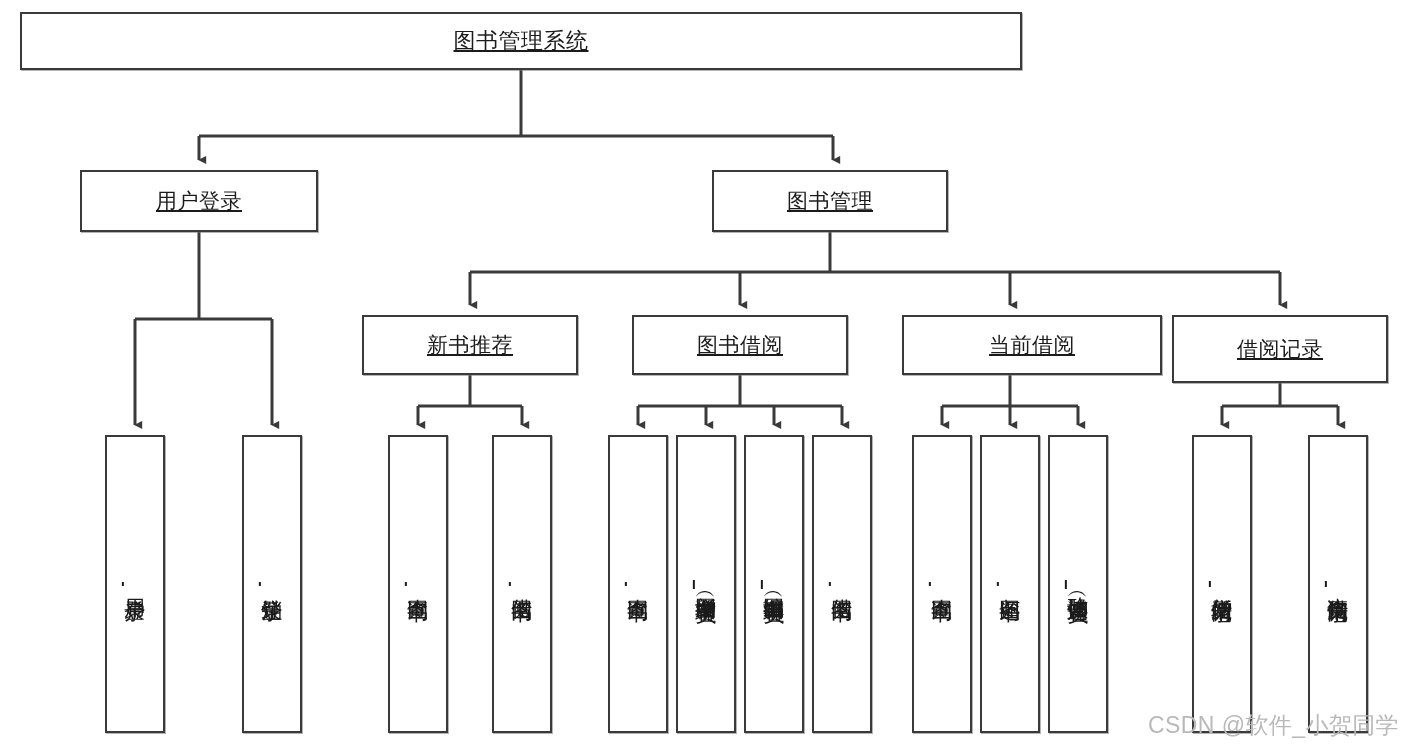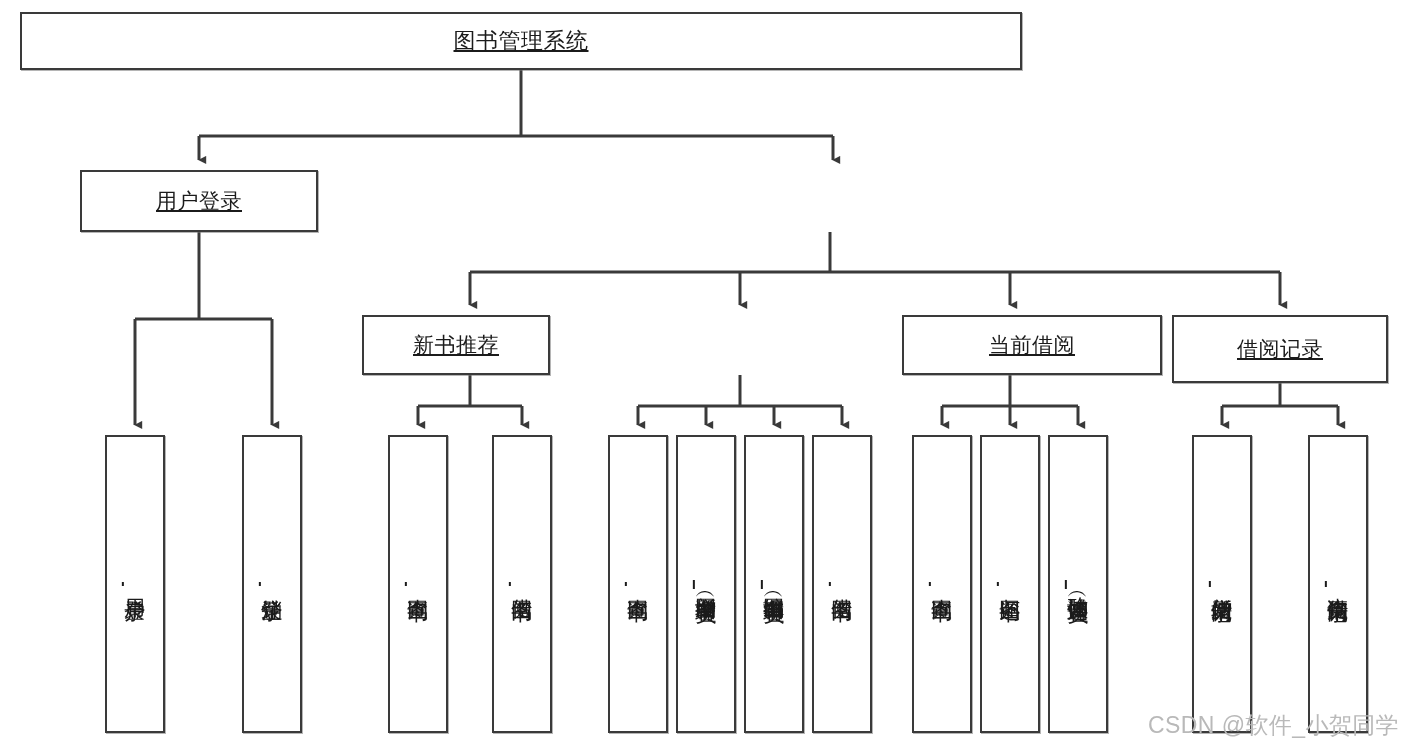--- a/index.html
+++ b/index.html
@@ -135,25 +135,31 @@
   </svg>
 
   <div class="node horiz root" style="left:20px; top:12px; width:1002px; height:58px;">
     <span class="node-label">图书管理系统</span>
   </div>
 
   <div class="node horiz" style="left:80px; top:170px; width:238px; height:62px;">
     <span class="node-label">用户登录</span>
   </div>
 
-
-  <div class="node horiz" style="left:362px; top:315px; width:188px; height:60px;">
+  <div class="node horiz" style="left:712px; top:170px; width:236px; height:62px;">
+    <span class="node-label">图书管理</span>
+  </div>
+
+  <div class="node horiz" style="left:362px; top:315px; width:216px; height:60px;">
     <span class="node-label">新书推荐</span>
   </div>
 
+  <div class="node horiz" style="left:632px; top:315px; width:216px; height:60px;">
+    <span class="node-label">图书借阅</span>
+  </div>
 
   <div class="node horiz" style="left:902px; top:315px; width:260px; height:60px;">
     <span class="node-label">当前借阅</span>
   </div>
 
   <div class="node horiz" style="left:1172px; top:315px; width:216px; height:68px;">
     <span class="node-label">借阅记录</span>
   </div>
 
   <div class="node vert" style="left:105px; top:435px; width:60px; height:298px;">

